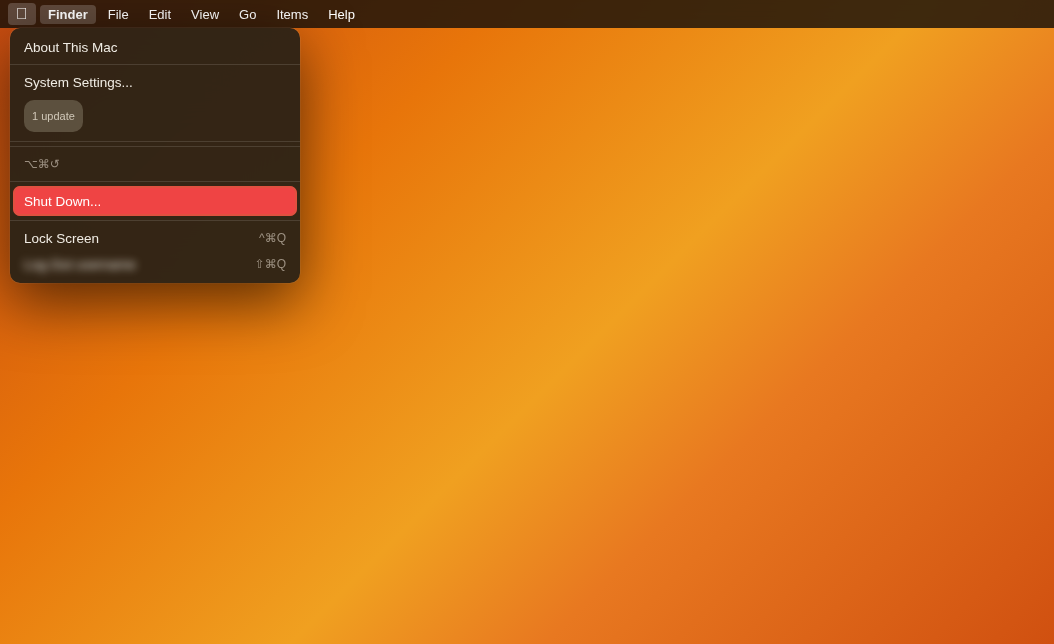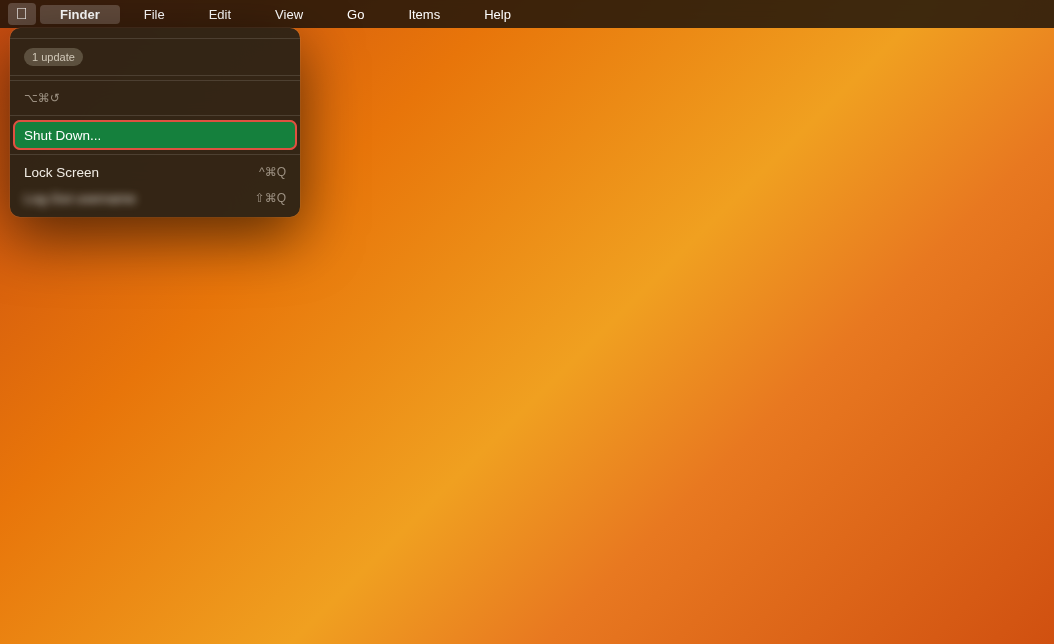--- a/index.html
+++ b/index.html
@@ -31,21 +31,21 @@
       display: flex;
       align-items: center;
       padding: 0 8px;
       gap: 4px;
       z-index: 100;
     }
 
     .menubar-item {
       color: #fff;
       font-size: 13px;
-      padding: 2px 20px;
+      padding: 2px 8px;
       border-radius: 4px;
       cursor: default;
       white-space: nowrap;
     }
 
     .menubar-item.apple {
       font-size: 16px;
       padding: 2px 8px;
       font-weight: bold;
     }
@@ -78,21 +78,21 @@
       justify-content: space-between;
       padding: 5px 14px;
       color: #f0ece4;
       font-size: 13.5px;
       cursor: default;
       border-radius: 0;
       min-height: 26px;
     }
 
     .menu-item.highlighted {
-      background: #15803d;
+      background: #ef4444;
       color: #fff;
       border-radius: 6px;
       margin: 0 5px;
       padding: 5px 9px;
       box-shadow: 0 0 0 2px #e05040;
     }
 
     .menu-item .shortcut {
       color: rgba(200, 190, 175, 0.7);
       font-size: 12px;
@@ -104,21 +104,21 @@
     .menu-separator {
       height: 1px;
       background: rgba(255,255,255,0.12);
       margin: 4px 0;
     }
 
     .menu-item .badge {
       background: rgba(120, 110, 90, 0.6);
       color: #d0c8b8;
       font-size: 11px;
-      padding: 3px 8px;
+      padding: 10px 8px;
       border-radius: 10px;
       font-weight: 500;
     }
 
     .menu-item .chevron {
       color: rgba(200, 190, 175, 0.7);
       font-size: 12px;
     }
 
     .menu-item-label {
@@ -153,23 +153,29 @@
   <div class="menubar-item">File</div>
   <div class="menubar-item">Edit</div>
   <div class="menubar-item">View</div>
   <div class="menubar-item">Go</div>
   <div class="menubar-item">Items</div>
   <div class="menubar-item">Help</div>
 </div>
 
 <div class="dropdown-menu">
 
-
-  <div class="menu-separator"></div>
-
+  <div class="menu-item">
+    <span class="menu-item-label">About This Mac</span>
+  </div>
+
+  <div class="menu-separator"></div>
+
+  <div class="menu-item">
+    <span class="menu-item-label">System Settings...</span>
+  </div>
 
   <div class="menu-item">
     <span class="badge">1 update</span>
   </div>
 
   <div class="menu-separator"></div>
 
 
   <div class="menu-separator"></div>
 

